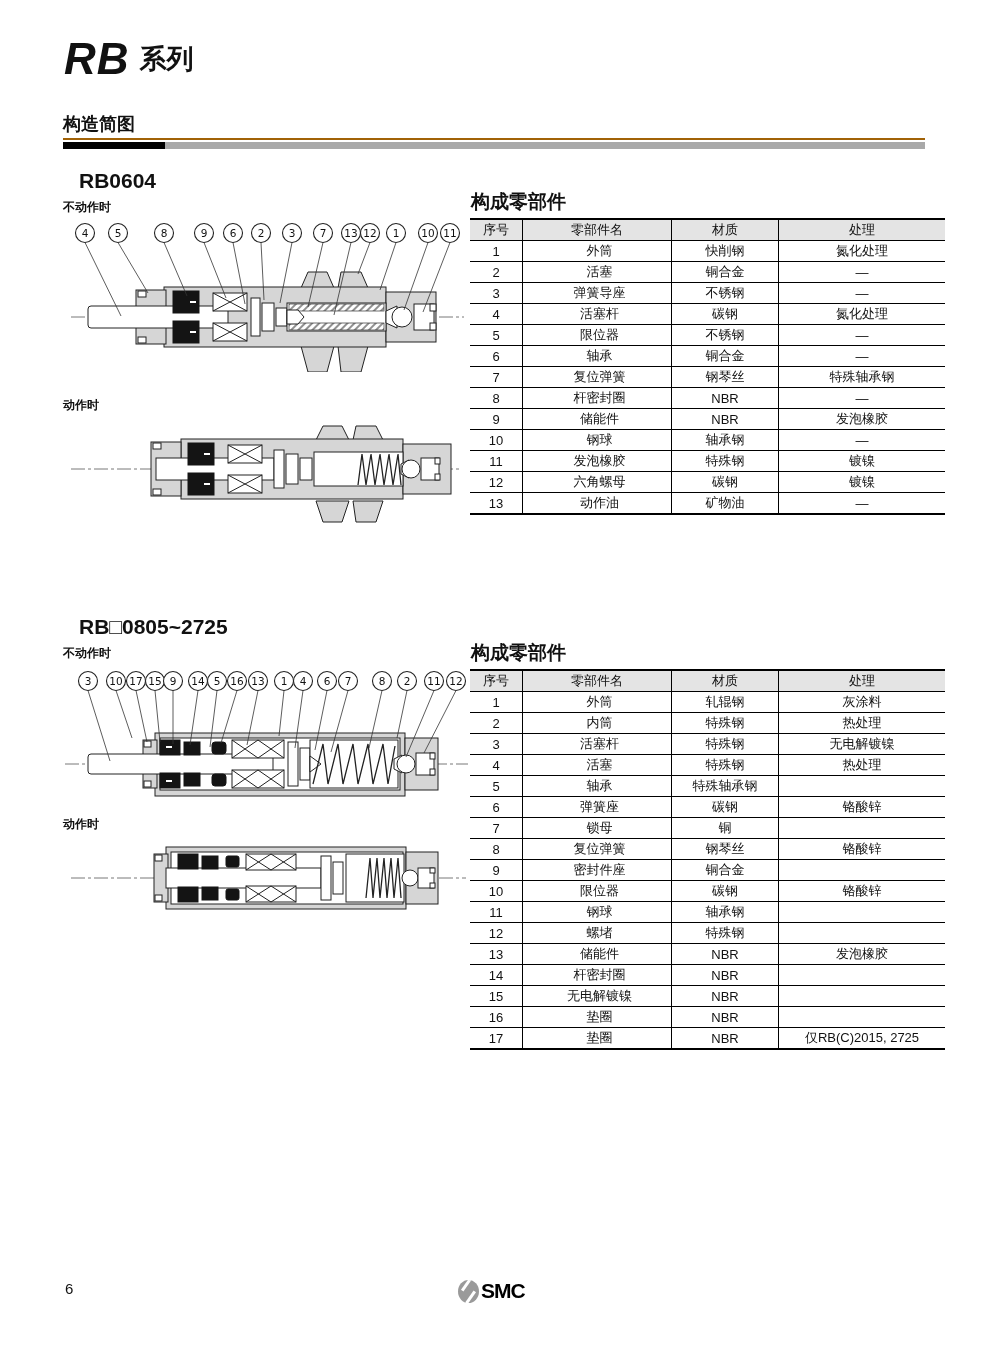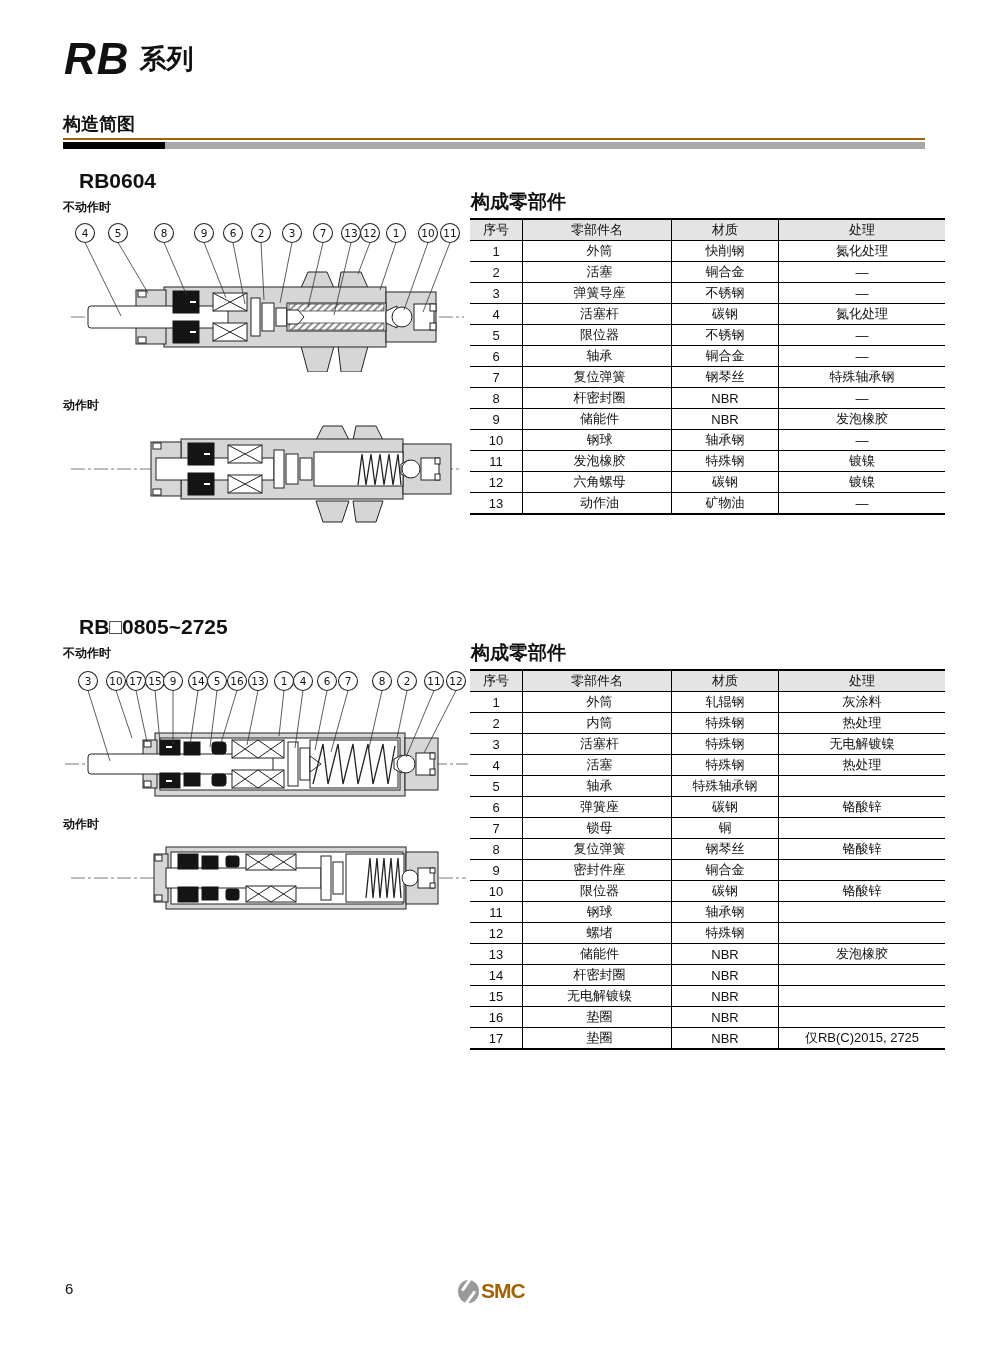--- a/index.html
+++ b/index.html
@@ -52,21 +52,21 @@
   .ptable .c-tr{width:158px;margin-top:45px;}
 
   
   .pagenum{position:absolute;left:65px;top:1280px;font-size:15px;}
   .brand{position:absolute;left:458px;top:1279px;display:flex;align-items:center;}
   .logo-mark{display:inline-block;width:21px;height:23px;border-radius:50%;background:#9a9a9a;
         position:relative;overflow:hidden;}
   .logo-mark::before,.logo-mark::after{content:"";position:absolute;width:3px;height:15px;background:#fff;transform:rotate(35deg);}
   .logo-mark::before{left:7px;top:-3px;}
   .logo-mark::after{left:11px;top:10px;}
-  .logo-text{font-weight:bold;font-size:21px;color:#a16207;letter-spacing:-1px;margin-left:2px;}
+  .logo-text{font-weight:bold;font-size:21px;color:#000000;letter-spacing:-1px;margin-left:2px;}
 </style>
 </head>
 <body>
 
 <div class="page">
 
   <h1 class="h-title"><span class="t-rb">RB</span><span class="t-series">系列</span></h1>
 
   <div class="sec-head">
     <div class="sec-title">构造简图</div>

